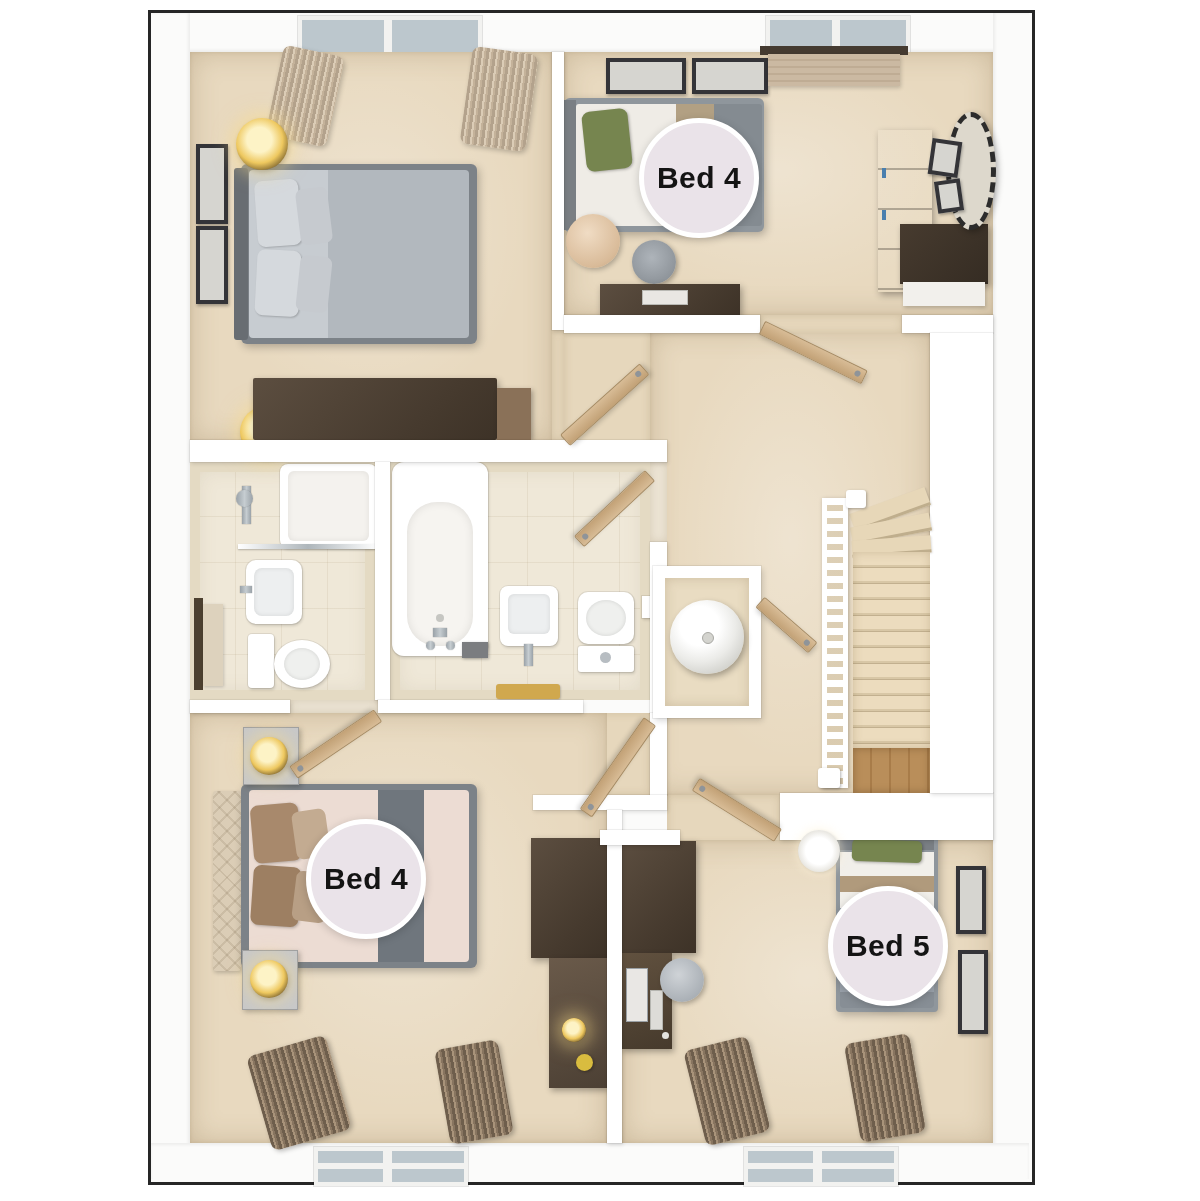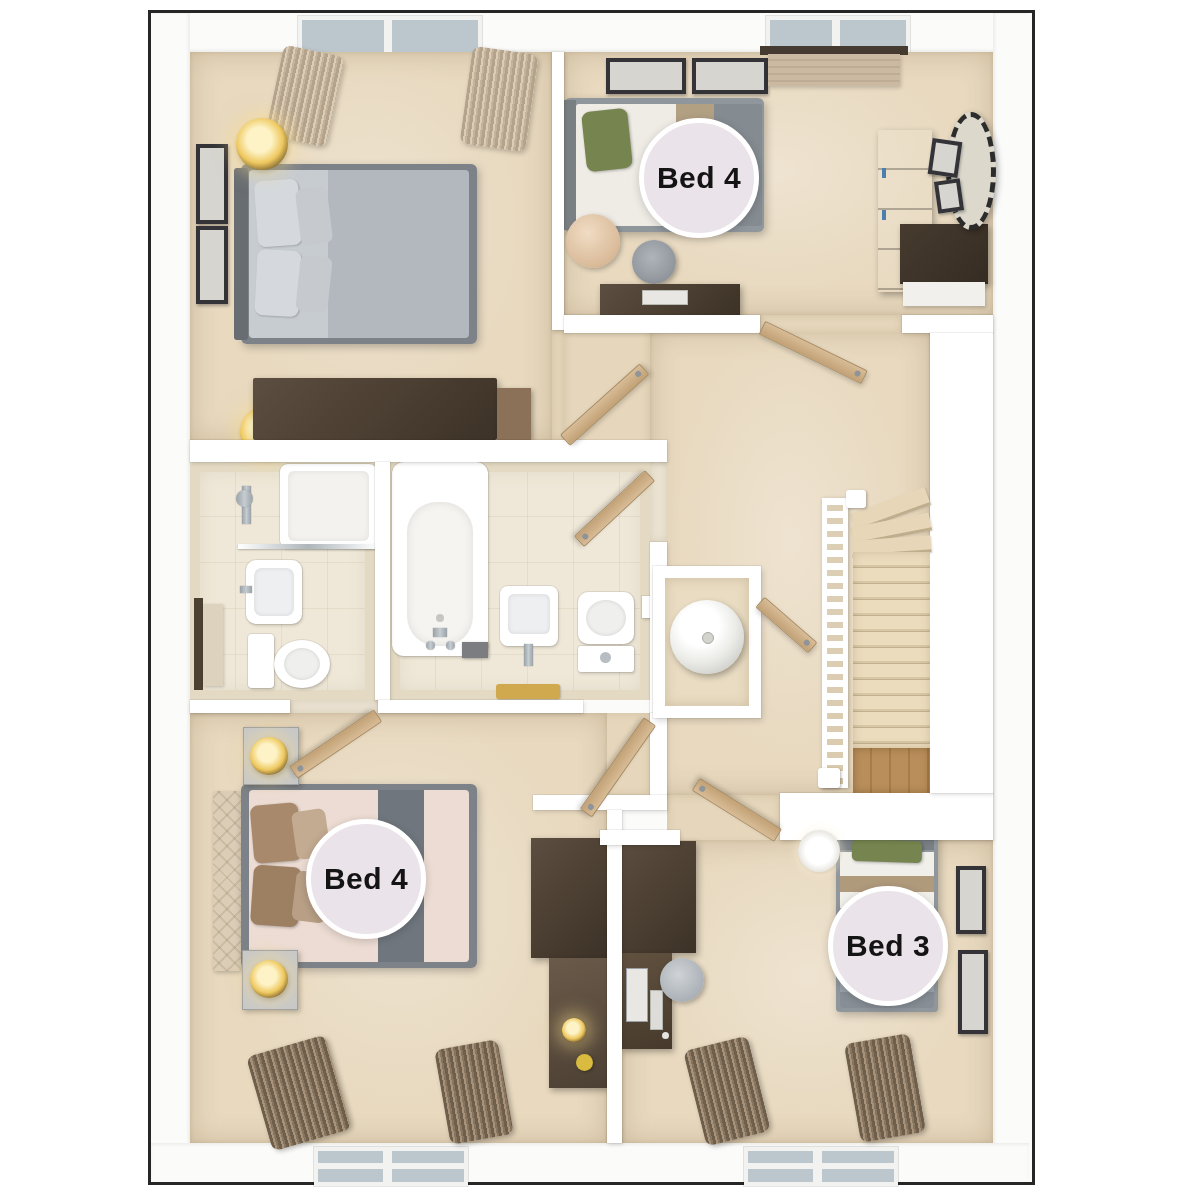--- a/index.html
+++ b/index.html
@@ -232,16 +232,16 @@
 
   <div class="abs circ" style="left:798px;top:830px;width:42px;height:42px;background:radial-gradient(circle,#ffffff 0 45%,#e8e6e0 70%,#cfcdc6);box-shadow:0 0 12px rgba(255,245,220,.8),1px 1px 3px rgba(0,0,0,.15);"></div>
 
   <div class="abs rlabel" style="left:639px;top:118px;">
       <span>Bed 4</span>
     </div>
   <div class="abs rlabel" style="left:306px;top:819px;">
       <span>Bed 4</span>
     </div>
   <div class="abs rlabel" style="left:828px;top:886px;">
-      <span>Bed 3</span>
+      <span>Bed 5</span>
     </div>
 
 </div>
 
 </body></html>

